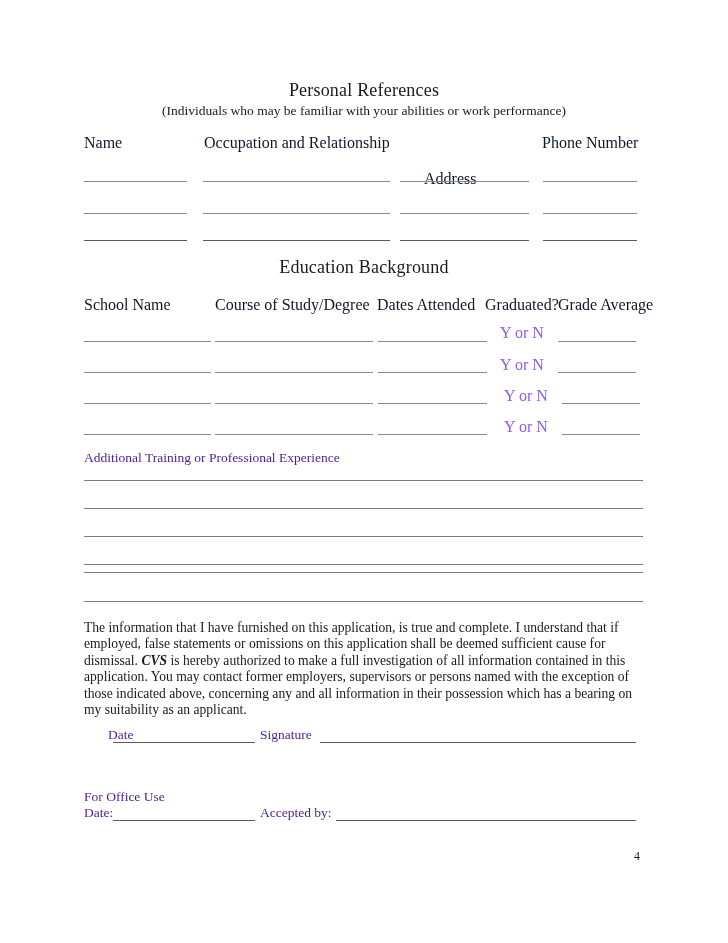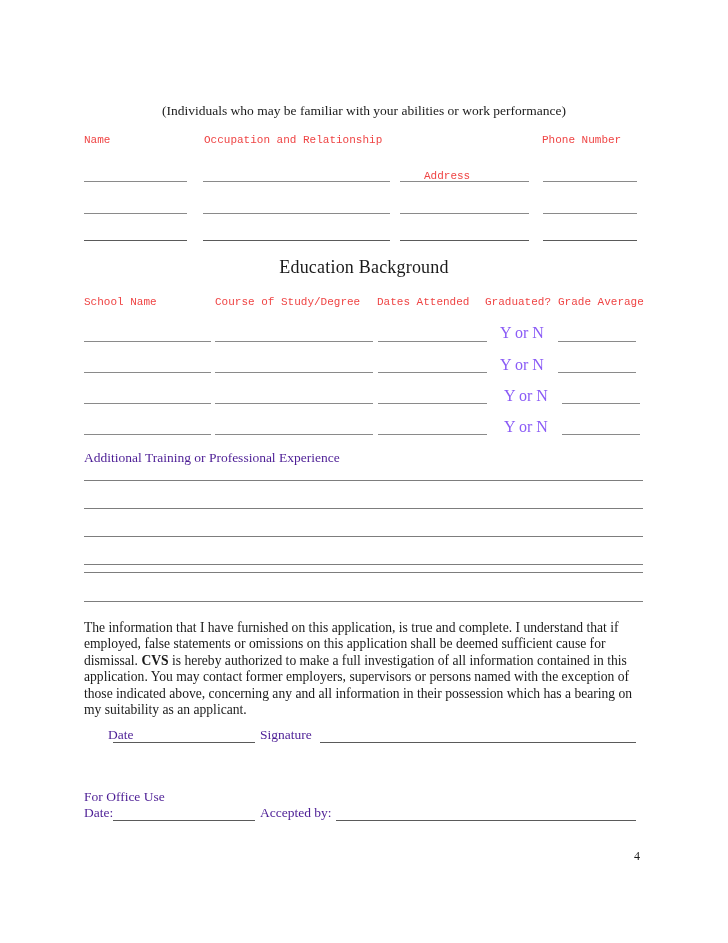--- a/index.html
+++ b/index.html
@@ -36,24 +36,23 @@
     left: 0;
     width: 728px;
     text-align: center;
     font-size: 13.5px;
     color: #1a1a1a;
   }
 
   
   .col-head {
     position: absolute;
-    font-size: 11px;
-    color: #ef4444;
+    font-size: 16px;
+    color: #0f172a;
     white-space: nowrap;
-    font-family: Liberation Mono, monospace;
   }
 
   
   .rule {
     position: absolute;
     height: 0;
     border-top: 1px solid #8a8a8a;
   }
   .rule.dark {
     border-top-color: #5a5a5a;
@@ -82,36 +81,38 @@
     position: absolute;
     left: 84px;
     width: 560px;
     font-size: 13.6px;
     line-height: 16.4px;
     color: #1a1a1a;
     text-align: left;
   }
   .paragraph b {
     font-weight: bold;
+    font-style: italic;
   }
 
   .page-number {
     position: absolute;
     font-size: 12px;
     color: #1a1a1a;
   }
 
   
   span[data-bind] { display: inline; }
 </style>
 </head>
 <body>
 
 <div class="page">
 
+  <div class="section-title" style="top:80px;" data-bind="personal_references.title">Personal References</div>
 
   <div class="section-subtitle" style="top:103px;" data-bind="personal_references.subtitle">(Individuals who may be familiar with your abilities or work performance)</div>
 
   <div class="col-head" style="left:84px;  top:134px;" data-bind="personal_references.columns.0.label">Name</div>
   <div class="col-head" style="left:204px; top:134px;" data-bind="personal_references.columns.1.label">Occupation and Relationship</div>
   <div class="col-head" style="left:424px; top:134px;margin-top:36px;" data-bind="personal_references.columns.2.label">Address</div>
   <div class="col-head" style="left:542px; top:134px;" data-bind="personal_references.columns.3.label">Phone Number</div>
 
   <div class="rule" style="left:84px;  top:181px; width:103px;"></div>
   <div class="rule" style="left:203px; top:181px; width:187px;"></div>

